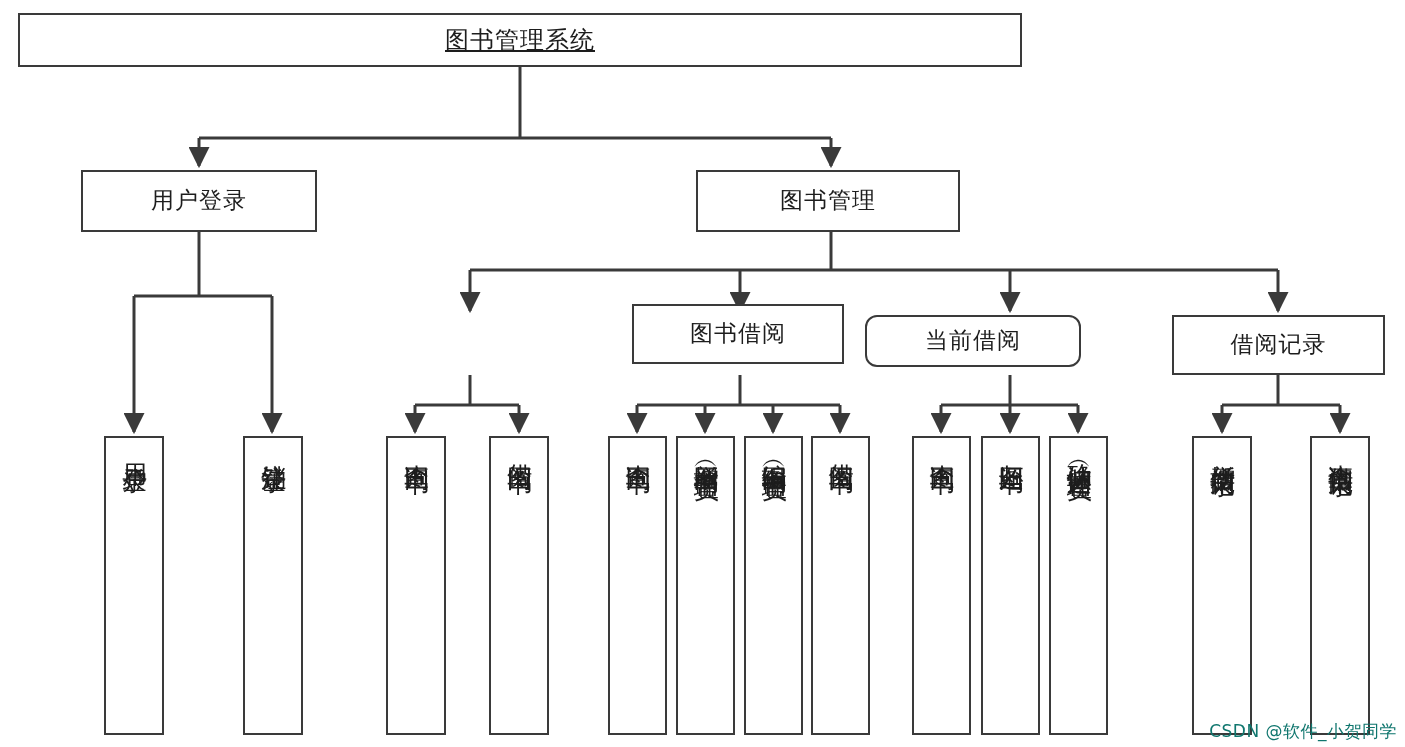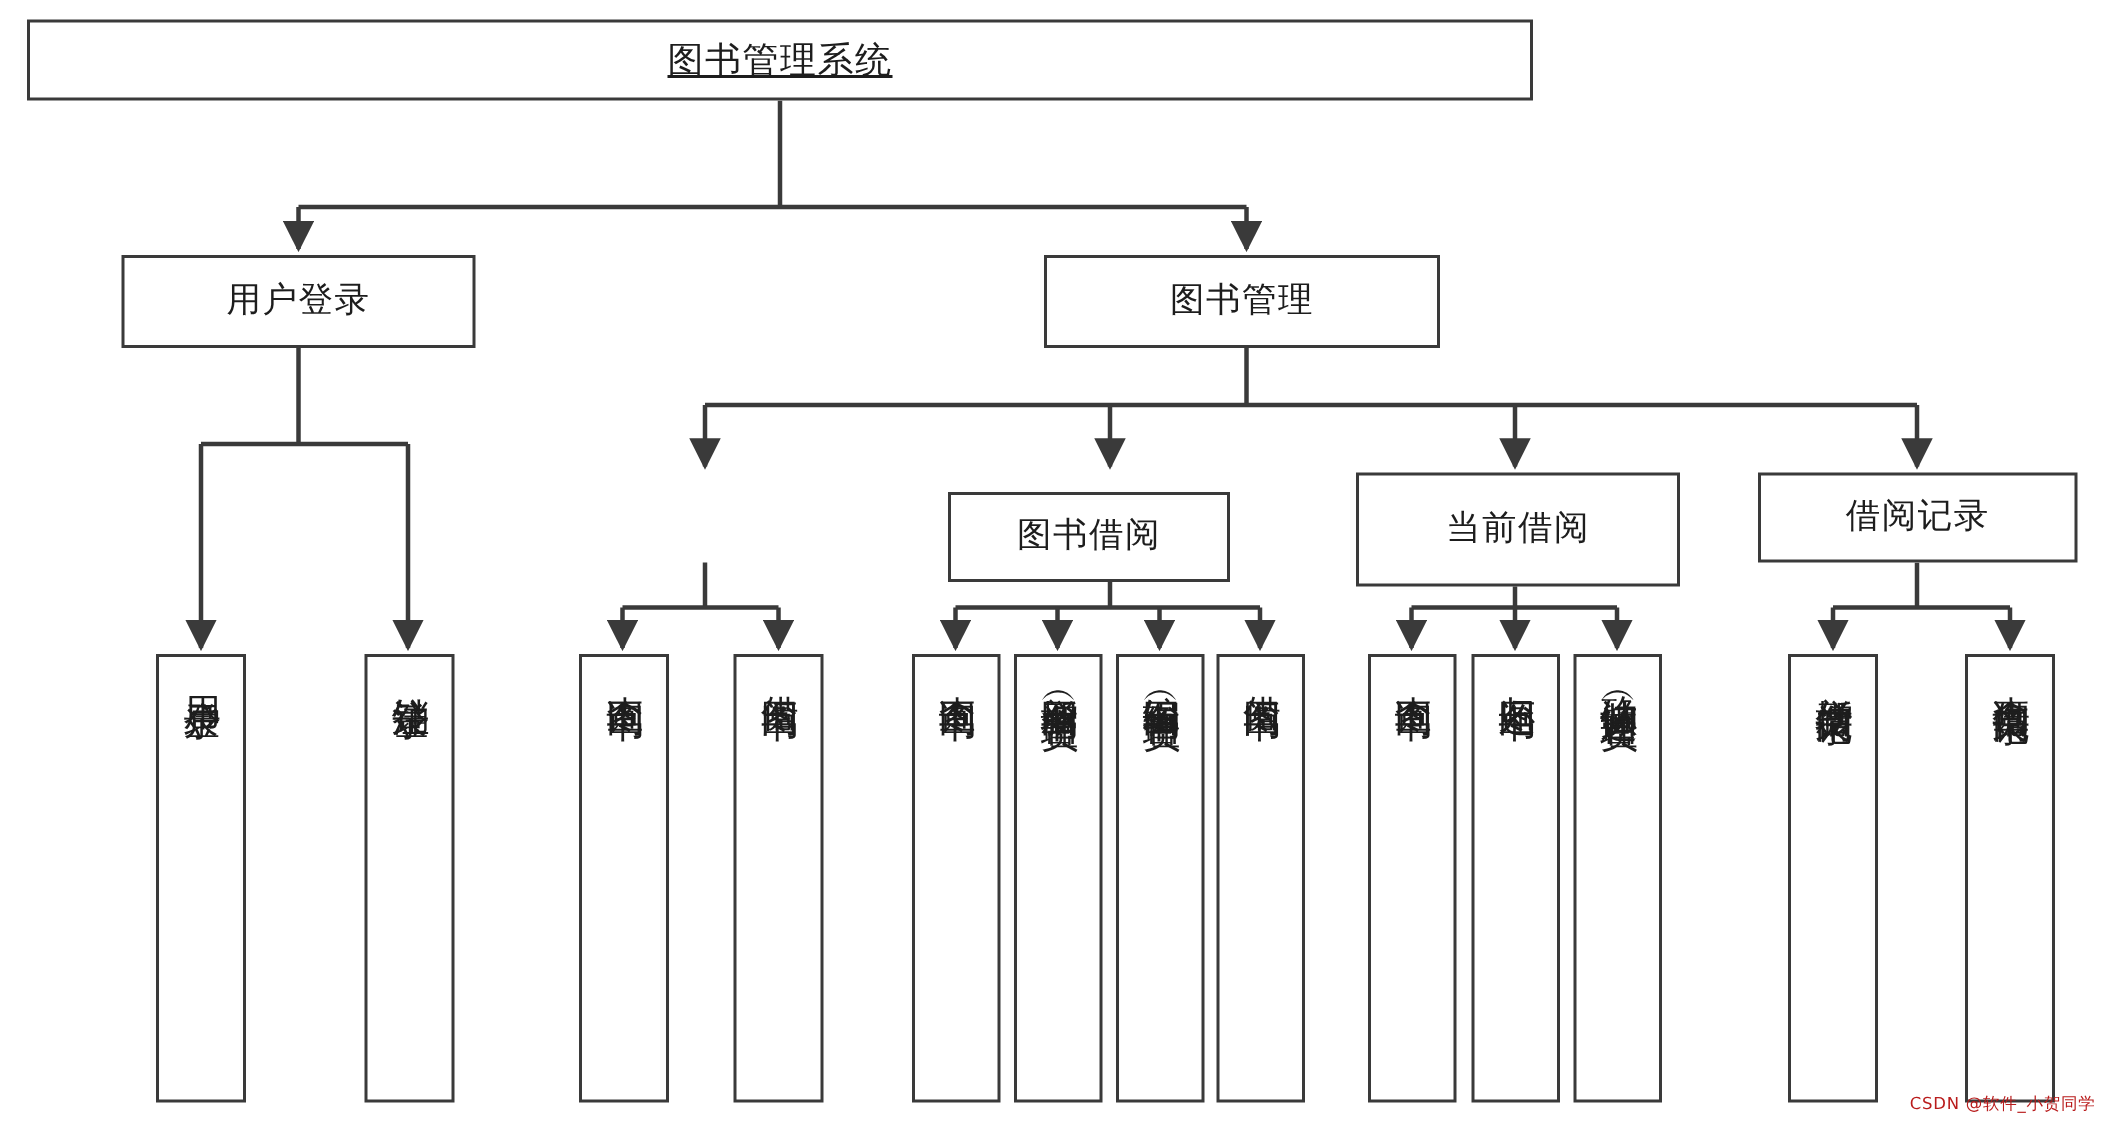--- a/index.html
+++ b/index.html
@@ -55,22 +55,22 @@
     display: block;
   }
   .node.root {
     font-size: 24px;
     text-decoration: underline;
   }
   #watermark {
     position: absolute;
     right: 8px;
     bottom: 4px;
-    font-size: 11px;
-    color: #b91c1c;
+    font-size: 17px;
+    color: #0f766e;
     letter-spacing: 0.5px;
     white-space: nowrap;
   }
 </style>
 </head>
 <body>
 
 <div id="diagram-root">
 
   <svg id="edges-layer" viewBox="0 0 1405 747" width="1405" height="747" xmlns="http://www.w3.org/2000/svg">
@@ -128,24 +128,24 @@
     <span>图书管理系统</span>
   </div>
 
   <div class="node horizontal" style="left:81px; top:170px; width:236px; height:62px;">
     <span>用户登录</span>
   </div>
   <div class="node horizontal" style="left:696px; top:170px; width:264px; height:62px;">
     <span>图书管理</span>
   </div>
 
-  <div class="node horizontal" style="left:632px; top:328px; width:188px; height:60px;">
+  <div class="node horizontal" style="left:632px; top:304px; width:212px; height:60px;">
     <span>图书借阅</span>
   </div>
-  <div class="node horizontal" style="left:904px; top:315px; width:216px; height:76px;">
+  <div class="node horizontal" style="left:865px; top:315px; width:216px; height:52px;border-radius:12px;">
     <span>当前借阅</span>
   </div>
   <div class="node horizontal" style="left:1172px; top:315px; width:213px; height:60px;">
     <span>借阅记录</span>
   </div>
 
   <div class="node vertical" style="left:104px; top:436px; width:60px; height:299px;">
     <span class="vlabel">用户登录</span>
   </div>
   <div class="node vertical" style="left:243px; top:436px; width:60px; height:299px;">

